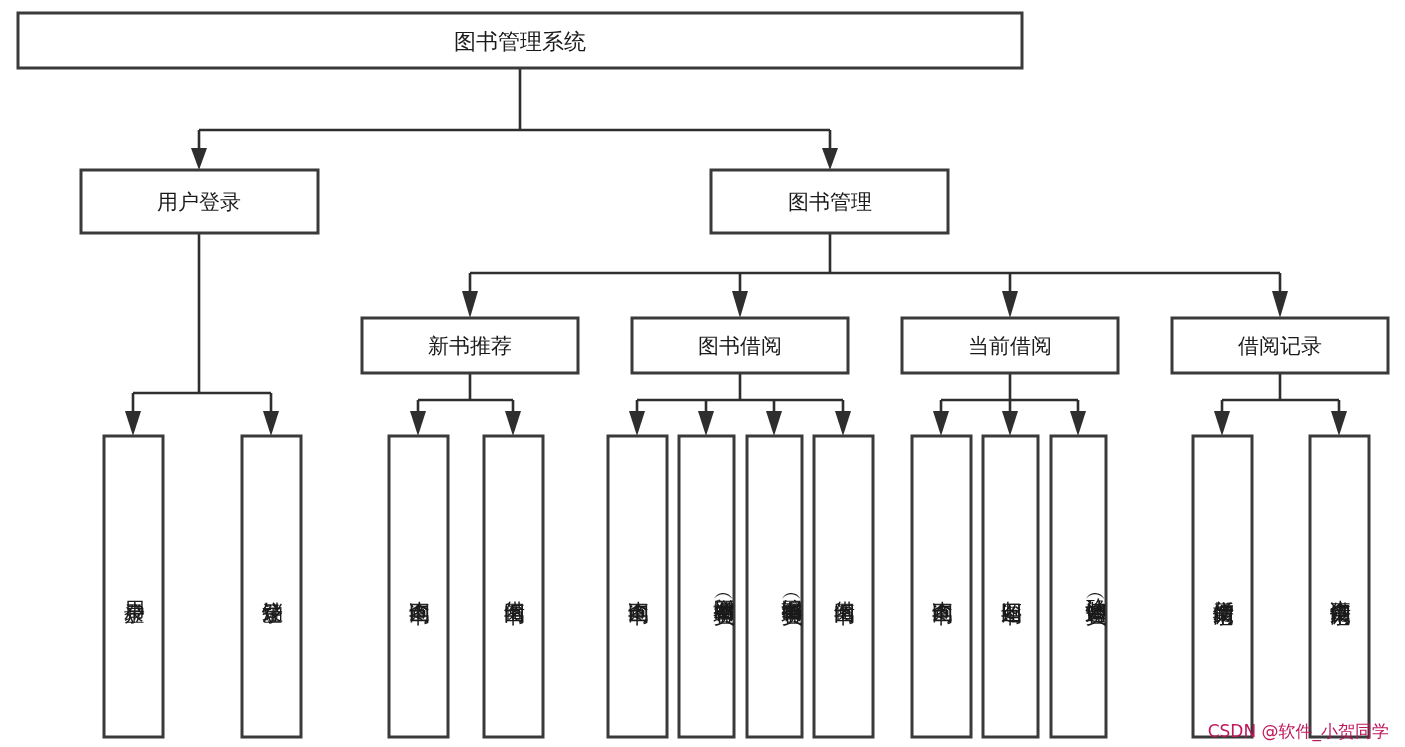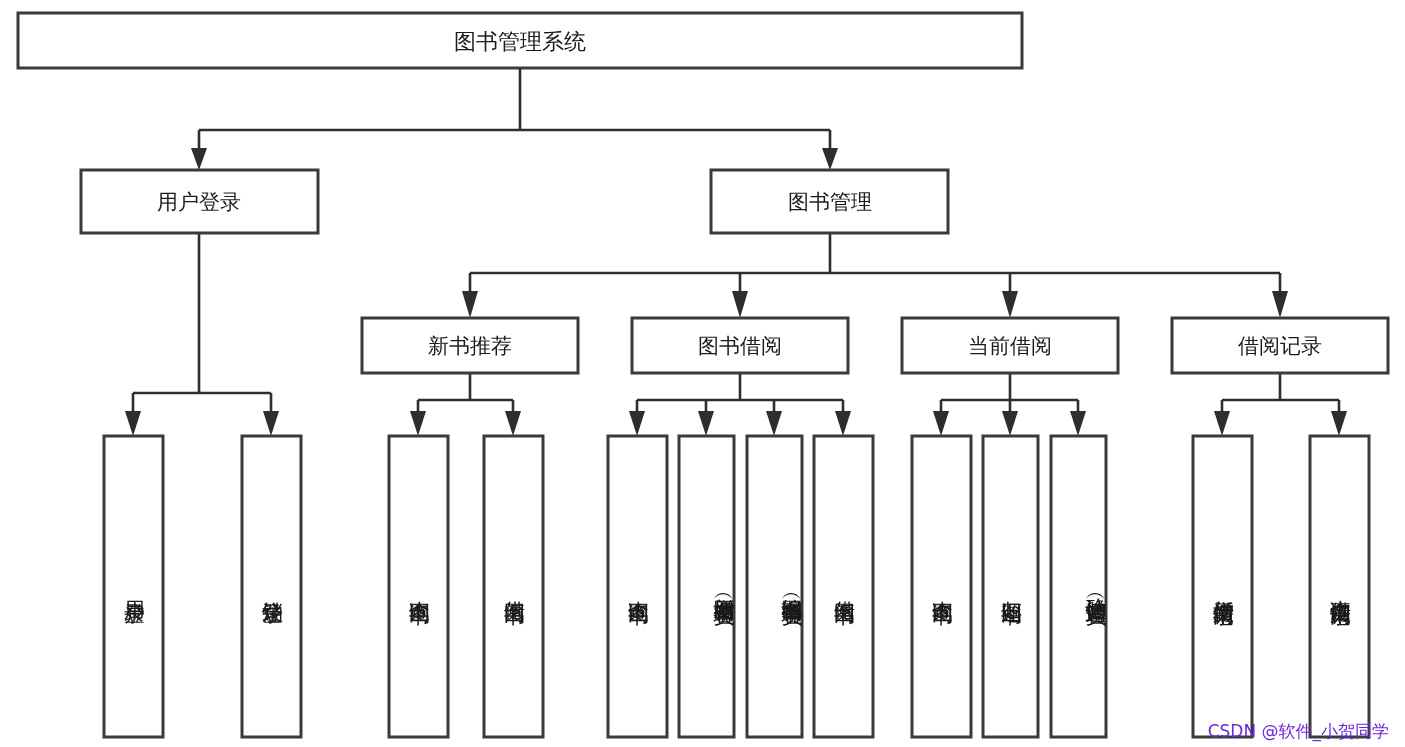--- a/index.html
+++ b/index.html
@@ -69,21 +69,21 @@
     letter-spacing: 0.06em;
     white-space: nowrap;
     pointer-events: none;
   }
   .watermark {
     position: absolute;
     right: 8px;
     bottom: 4px;
     font-family: "DejaVu Sans", "Liberation Sans", sans-serif;
     font-size: 17px;
-    color: #6d28d9;
+    color: #be185d;
     white-space: nowrap;
     pointer-events: none;
   }
 </style>
 </head>
 <body>
 
 <div id="diagram-root">
 
   <svg class="diagram-svg" viewBox="0 0 1405 747" xmlns="http://www.w3.org/2000/svg">

